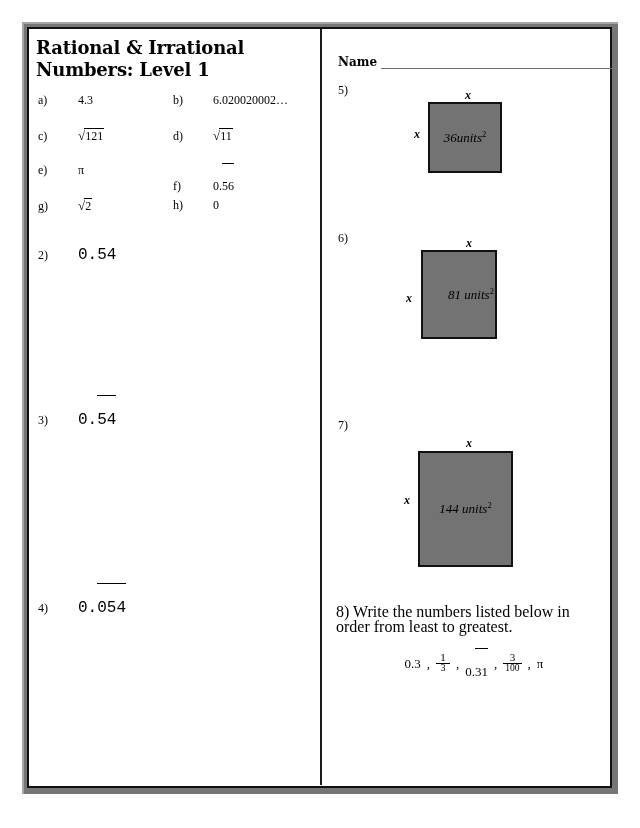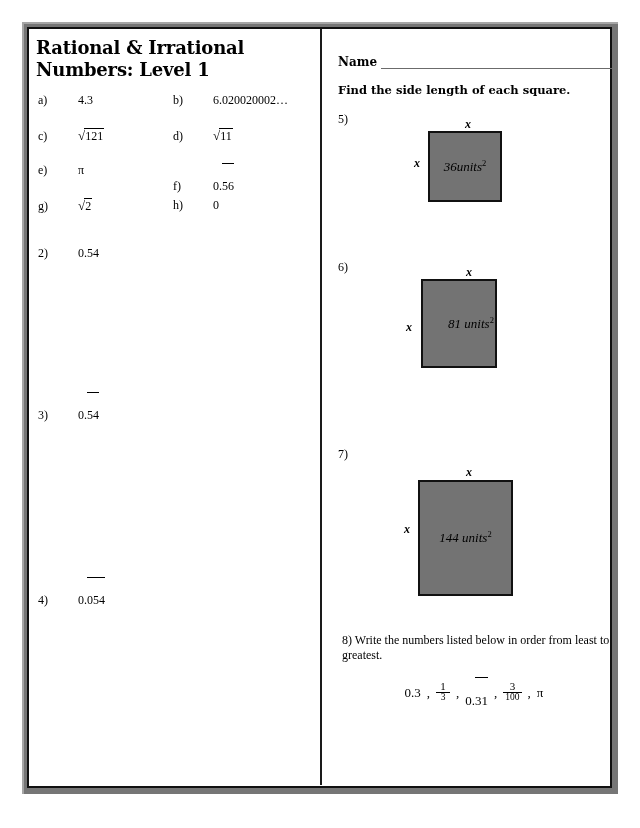--- a/index.html
+++ b/index.html
@@ -152,22 +152,22 @@
     align-items: baseline;
     margin-left: 4px;
   }
   .prob .num {
     font-family: "Liberation Serif", serif;
     font-size: 12px;
     width: 40px;
     flex: 0 0 40px;
   }
   .prob .body {
-    font-family: Liberation Serif, serif;
-    font-size: 12px;
+    font-family: Liberation Mono, monospace;
+    font-size: 16px;
   }
 
   
   .name-line {
     display: flex;
     align-items: flex-end;
     margin: 22px 0 0 2px;
   }
   .name-label {
     font-family: "DejaVu Serif", serif;
@@ -219,23 +219,23 @@
   }
   .square .area sup {
     font-size: 8.5px;
     font-style: normal;
     vertical-align: super;
   }
 
   
   .q8-text {
     font-family: "Liberation Serif", serif;
-    font-size: 12px;
+    font-size: 16px;
     line-height: 15px;
-    margin-left: 6px;
+    margin-left: 0;
     width: 268px;
   }
   .q8-list {
     display: flex;
     align-items: center;
     justify-content: center;
     margin-top: 14px;
     font-family: "Liberation Serif", serif;
     font-size: 13px;
   }
@@ -339,21 +339,20 @@
 
 </div>
 
 <div class="col-right">
 
   <div class="name-line">
     <span class="name-label">Name</span>
     <span class="name-rule"></span>
   </div>
 
-  <div class="prompt-r" style="margin-top:14px;">Find the side length of each square.</div>
 
   <div class="sq-wrap" style="height:170px;">
     <div class="qnum" style="position:absolute;left:0px;top:14px;">5)</div>
     <div class="sq-top-x" style="left:129px;top:19px;">x</div>
     <div class="sq-left-x" style="left:78px;top:58px;">x</div>
     <div class="square" style="left:92px;top:33px;width:74px;height:71px;">
       <span class="area"><span>36</span><span>units</span><sup>2</sup></span>
     </div>
   </div>
 

